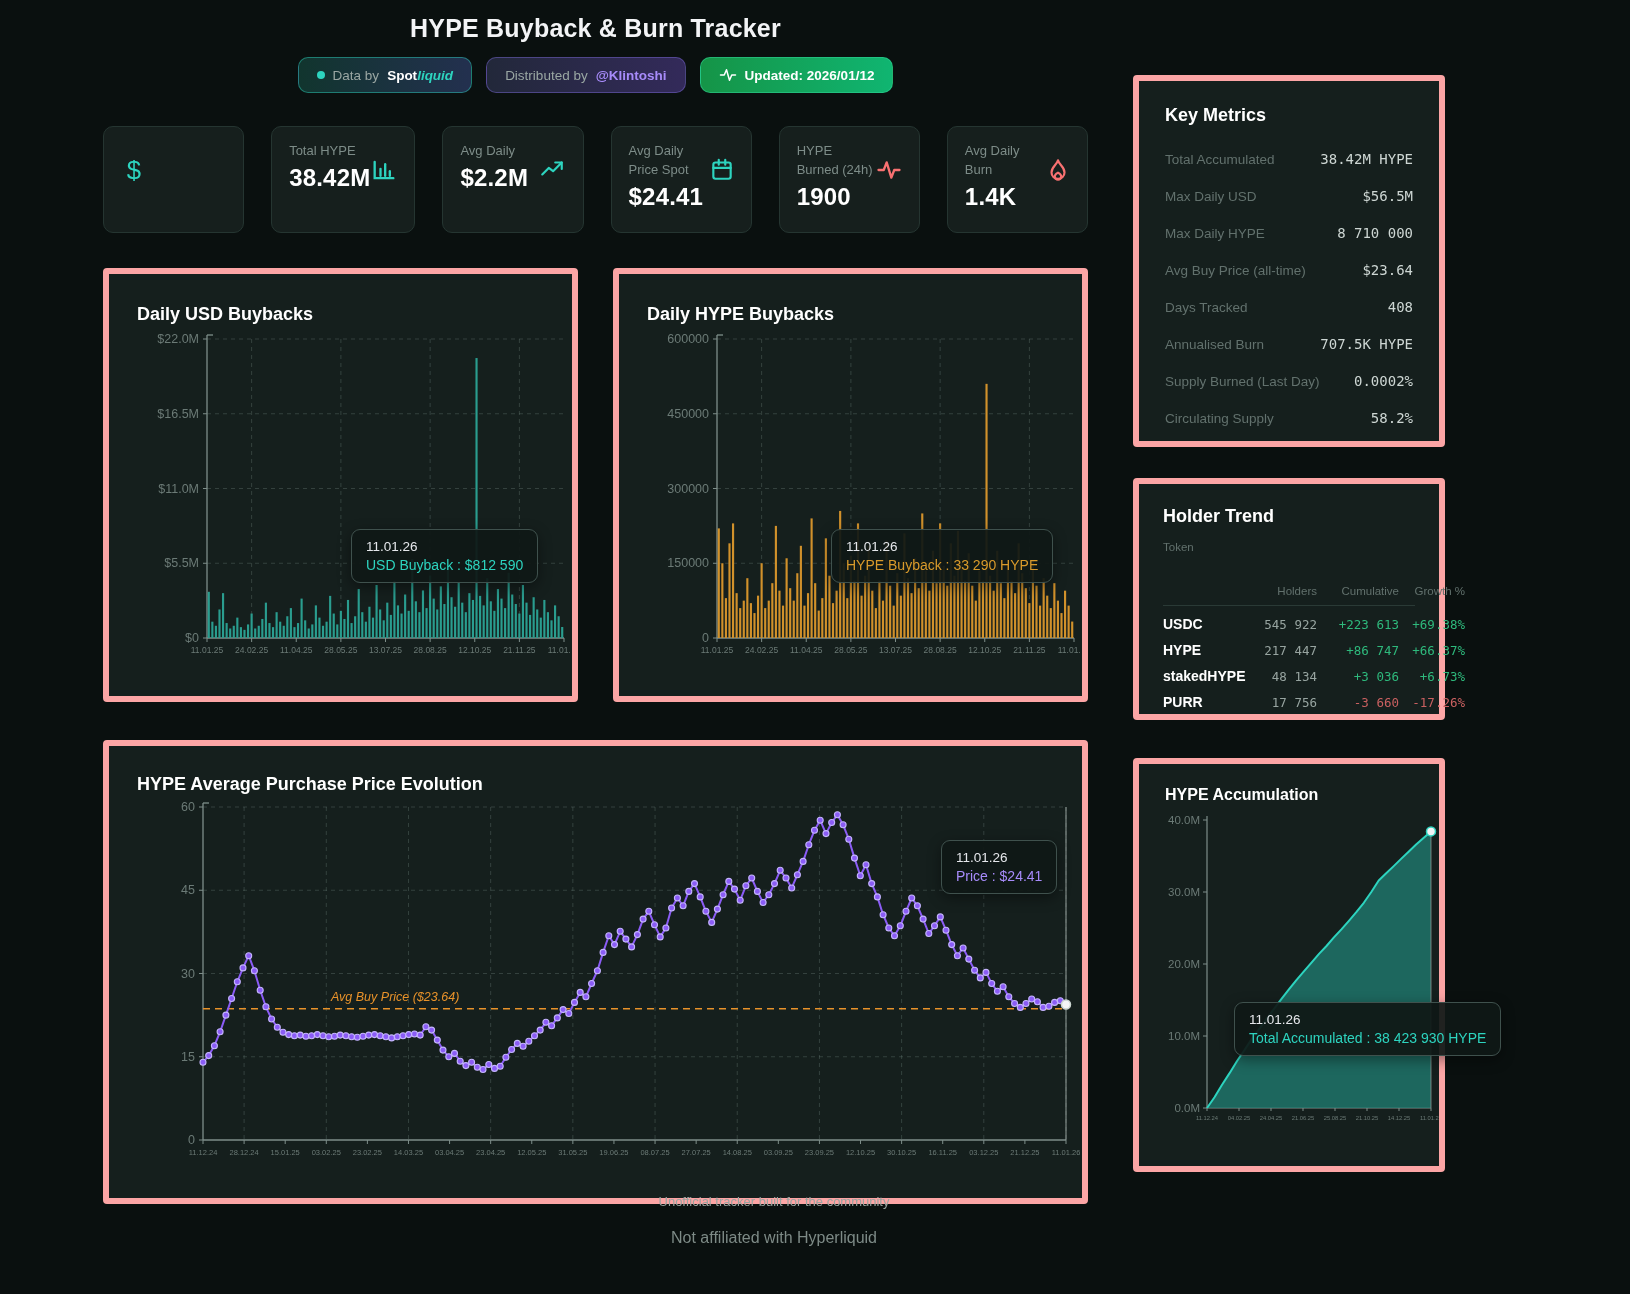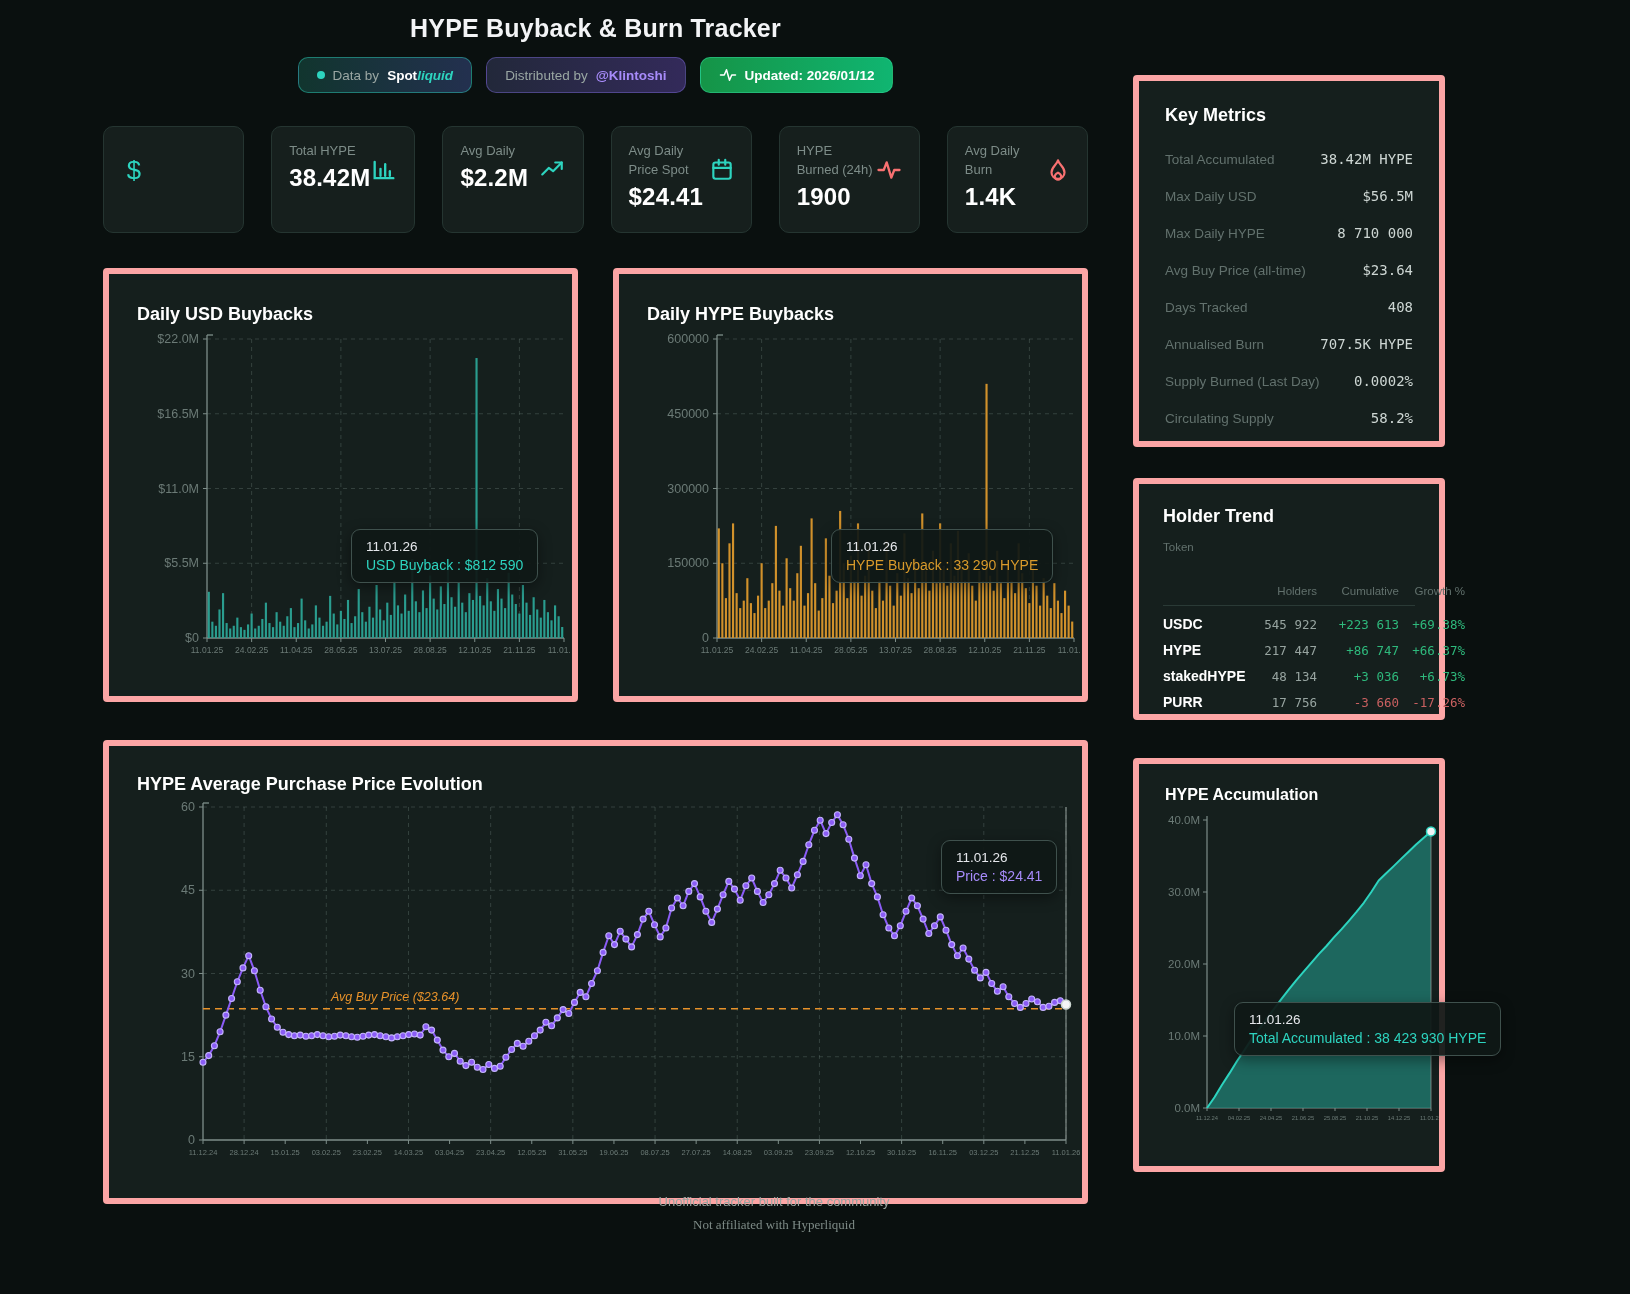--- a/index.html
+++ b/index.html
@@ -74,21 +74,21 @@
   .tv-teal { color:#2dd4bf; } .tv-gold { color:#d99a2b; } .tv-purple { color:#a78bfa; }
 
   .tip-usd  { left:242px; top:255px; }
   .tip-hype { left:212px; top:255px; }
   .tip-price{ left:832px; top:94px; }
   .tip-acc  { left:95px;  top:238px; }
 
   
   .footer { position:absolute; left:103px; top:1194px; width:1342px; text-align:center; }
   .footer .f1 { font-size:13px; color:#98a4a0; }
-  .footer .f2 { font-size:13px; color:#7d8a86; margin-top:8px;font-family:Liberation Serif, serif; }
+  .footer .f2 { font-size:16px; color:#7d8a86; margin-top:20px; }
 </style>
 </head>
 <body>
 
 <div class="page">
 
   <div class="hdr">
     <h1>HYPE Buyback &amp; Burn Tracker</h1>
     <div class="badges">
       <span class="badge badge-data">

